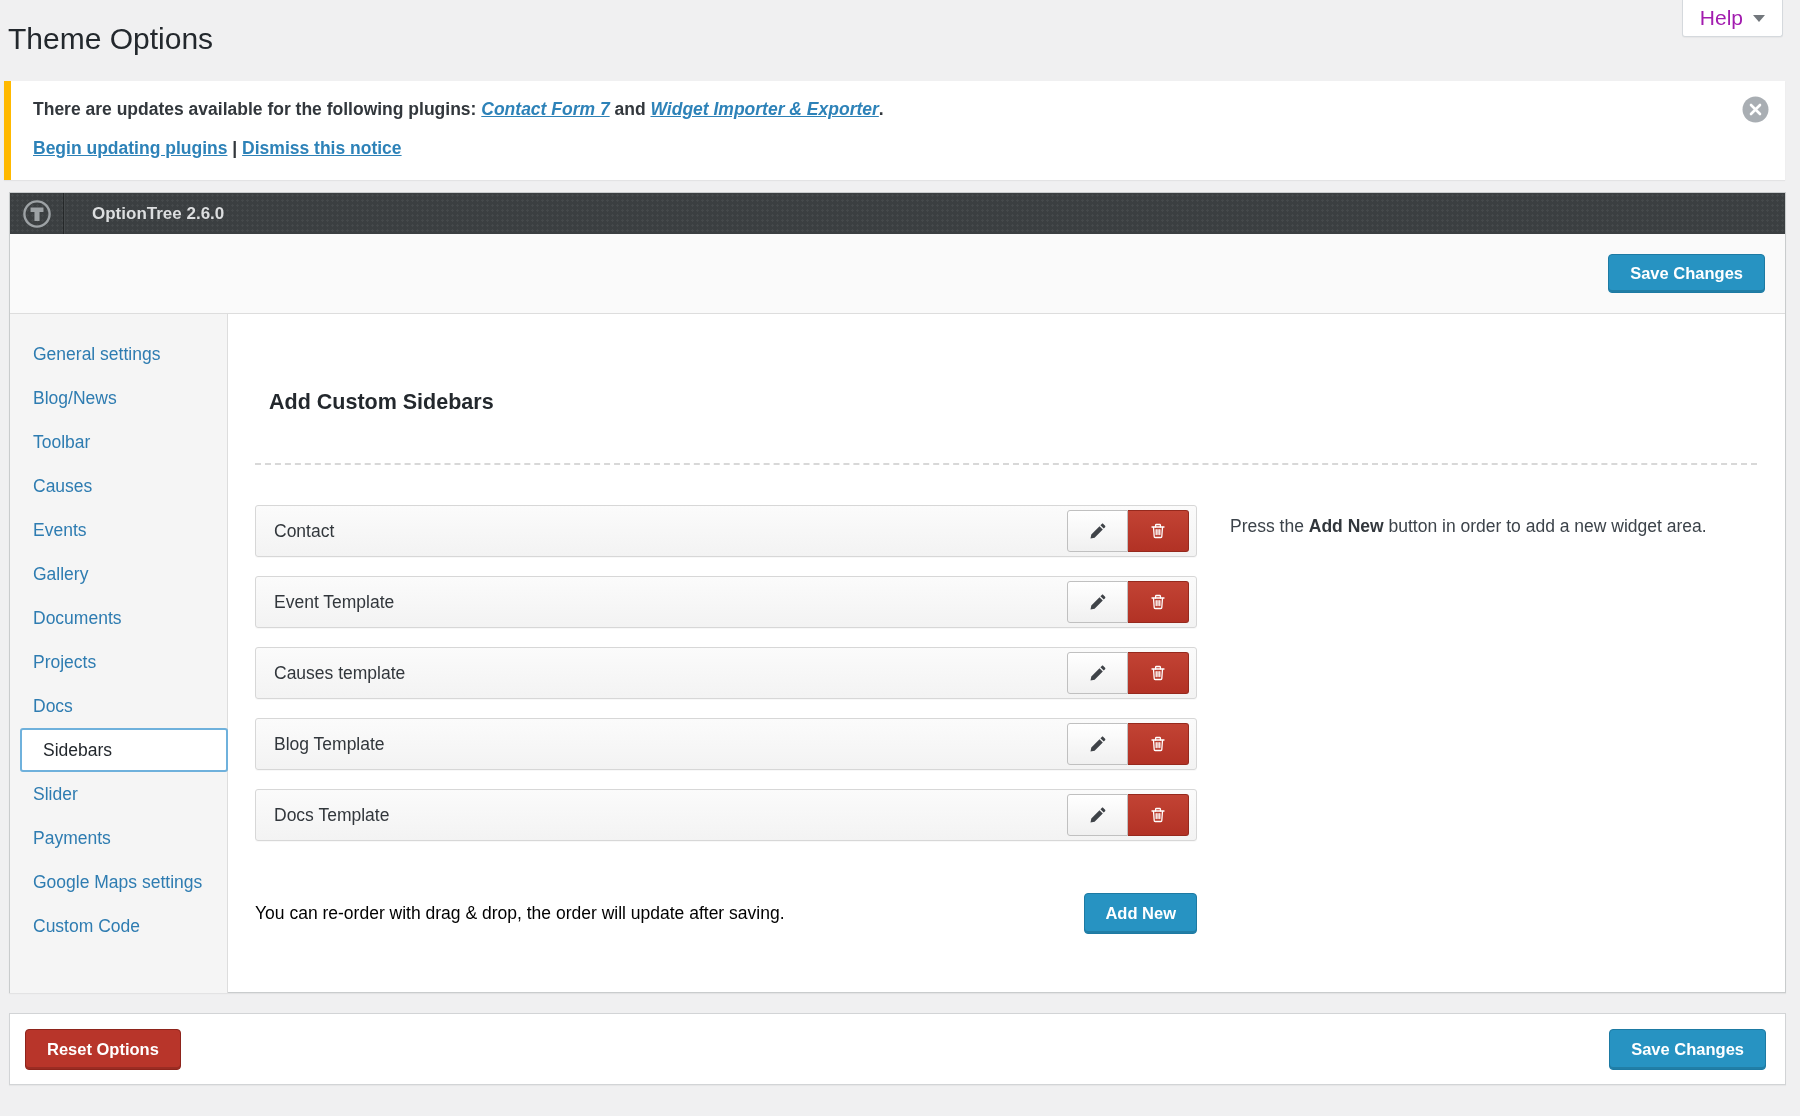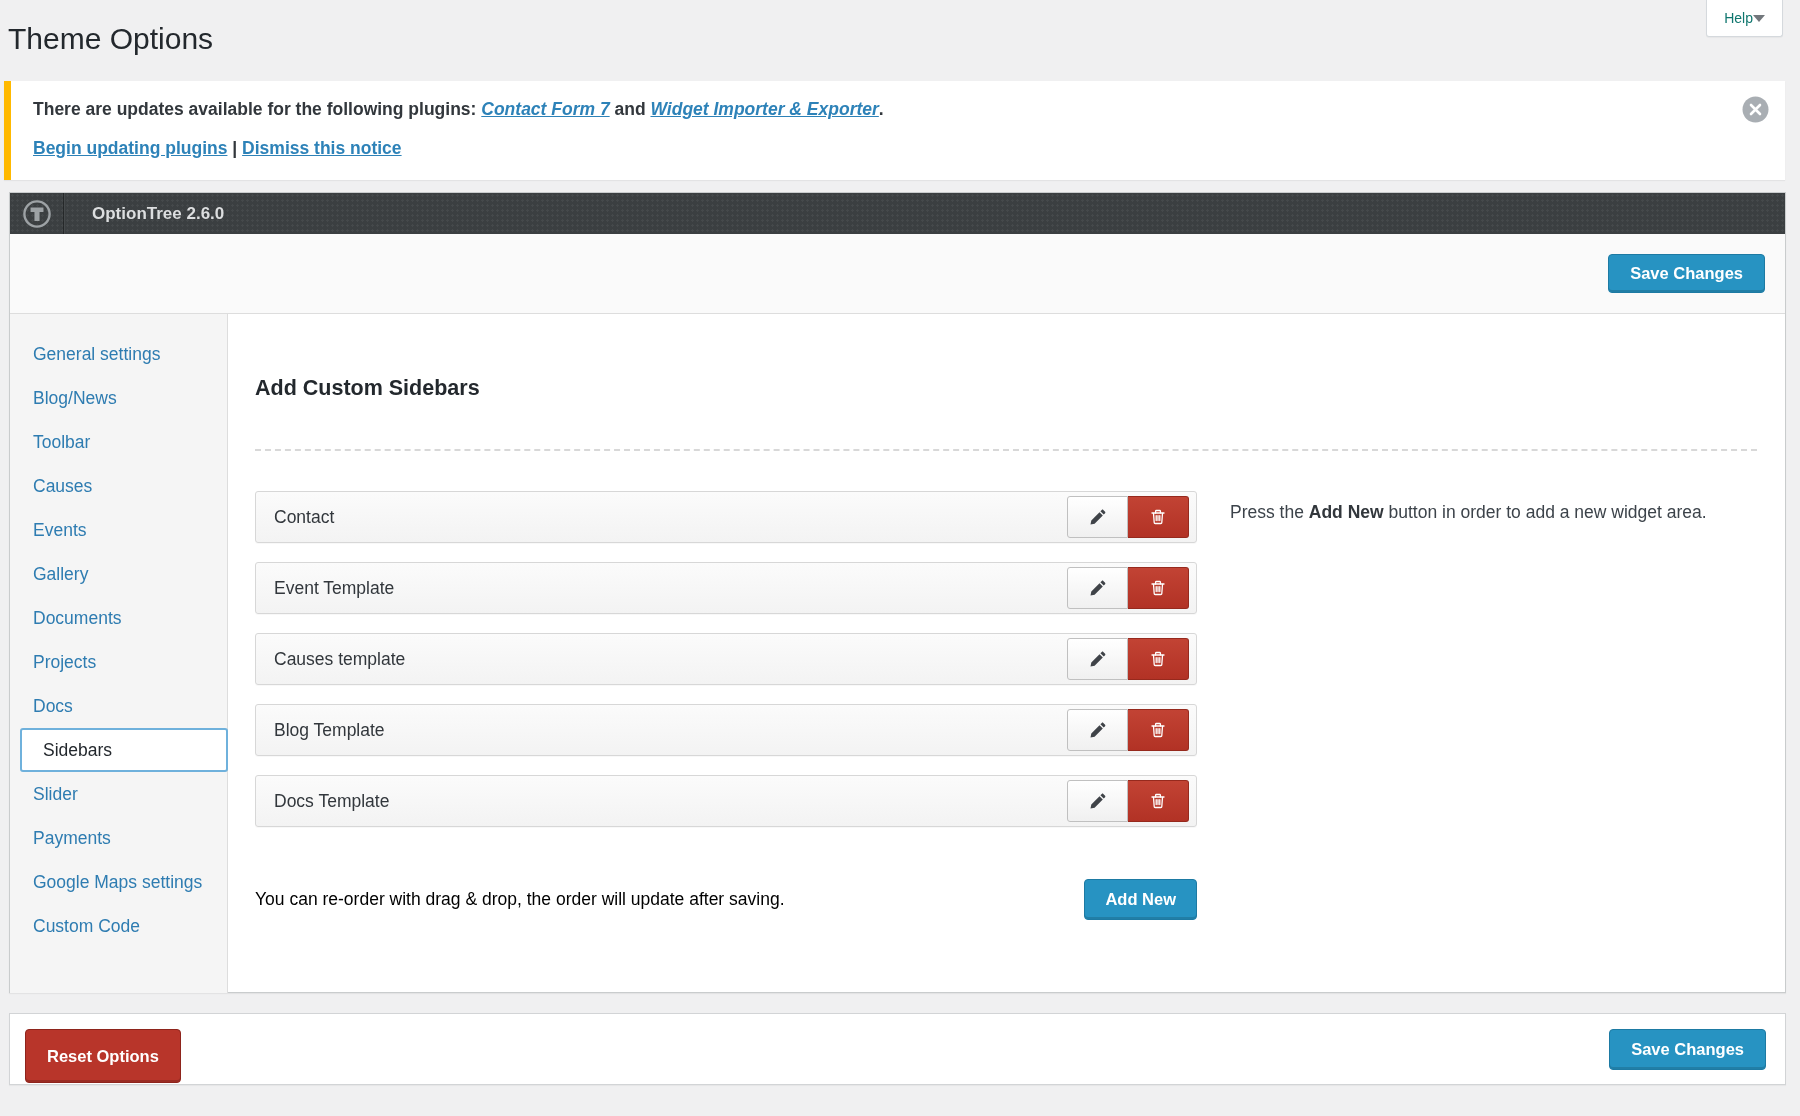--- a/index.html
+++ b/index.html
@@ -7,22 +7,22 @@
   body {
     width:1800px; height:1116px; position:relative; overflow:hidden;
     background:#f0f0f1;
     font-family:"Liberation Sans", "DejaVu Sans", sans-serif;
     color:#32373c;
   }
   
   .help-tab {
     position:absolute; top:0; right:17px; height:37px; padding:0 17px;
     background:#fff; border:1px solid #d5d9dd; border-top:none;
-    border-radius:0 0 3px 3px; display:flex; align-items:center; 
-    color:#0f766e; font-size:14px; cursor:pointer;
+    border-radius:0 0 3px 3px; display:flex; align-items:center; gap:10px;
+    color:#a21caf; font-size:21px; cursor:pointer;
     box-shadow:0 1px 1px rgba(0,0,0,.04);
   }
   .help-caret {
     width:0; height:0; border-left:6px solid transparent;
     border-right:6px solid transparent; border-top:7px solid #72777c;
   }
   
   .page-title {
     position:absolute; top:22px; left:8px; margin:0;
     font-size:30px; font-weight:400; color:#23282d;
@@ -87,21 +87,21 @@
   .ot-sidebar-item {
     height:44px; line-height:44px; padding-left:23px;
     font-size:17.5px; color:#2e7cb1; cursor:pointer; white-space:nowrap;
   }
   .ot-sidebar-item.active {
     background:#fff; border:2px solid #6fb1dc; border-radius:3px;
     color:#23282d; line-height:40px; padding-left:21px;
     margin-left:10px; margin-right:-1px;
   }
   .ot-content { flex:1; padding:62px 28px 0 27px; }
-  .content-heading { margin:0; font-size:21.5px; font-weight:700; color:#23282d; }
+  .content-heading { margin:14px; font-size:21.5px; font-weight:700; color:#23282d; }
   .dashed-sep { border:none; border-top:2px dashed #d8d8d8; margin:48px 0 0 0; }
   .content-cols { display:flex; margin-top:40px; }
   .rows-col { width:942px; flex-shrink:0; }
   .sb-row {
     height:52px; margin-bottom:19px; display:flex; align-items:center;
     background:linear-gradient(#fbfbfb,#f3f3f3);
     border:1px solid #d7d7d7; border-radius:3px;
     box-shadow:0 1px 1px rgba(0,0,0,.03); cursor:move;
   }
   .sb-row-label { flex:1; padding-left:18px; font-size:17.5px; color:#32373c; }
@@ -122,21 +122,21 @@
   }
   .helper-col b { color:#32373c; }
   .list-footer { width:942px; display:flex; align-items:center; margin-top:33px; }
   .reorder-note { flex:1; font-size:17.5px; color:#000000; }
   .btn-add-new { height:41px; padding:0 20px; }
   
   .footer-bar {
     position:absolute; left:9px; right:14px; top:1013px; height:72px;
     background:#fff; border:1px solid #d2d4d6; box-shadow:0 1px 1px rgba(0,0,0,.04);
   }
-  .btn-reset { position:absolute; left:15px; top:15px; height:54px; padding:0 21px; }
+  .btn-reset { position:absolute; left:15px; top:15px; height:41px; padding:0 21px; }
   .btn-save-bottom { position:absolute; right:19px; top:15px; height:41px; padding:0 21px; }
 </style>
 </head>
 <body>
 
 <div class="help-tab">
   <span>Help</span>
   <span class="help-caret"></span>
 </div>
 

